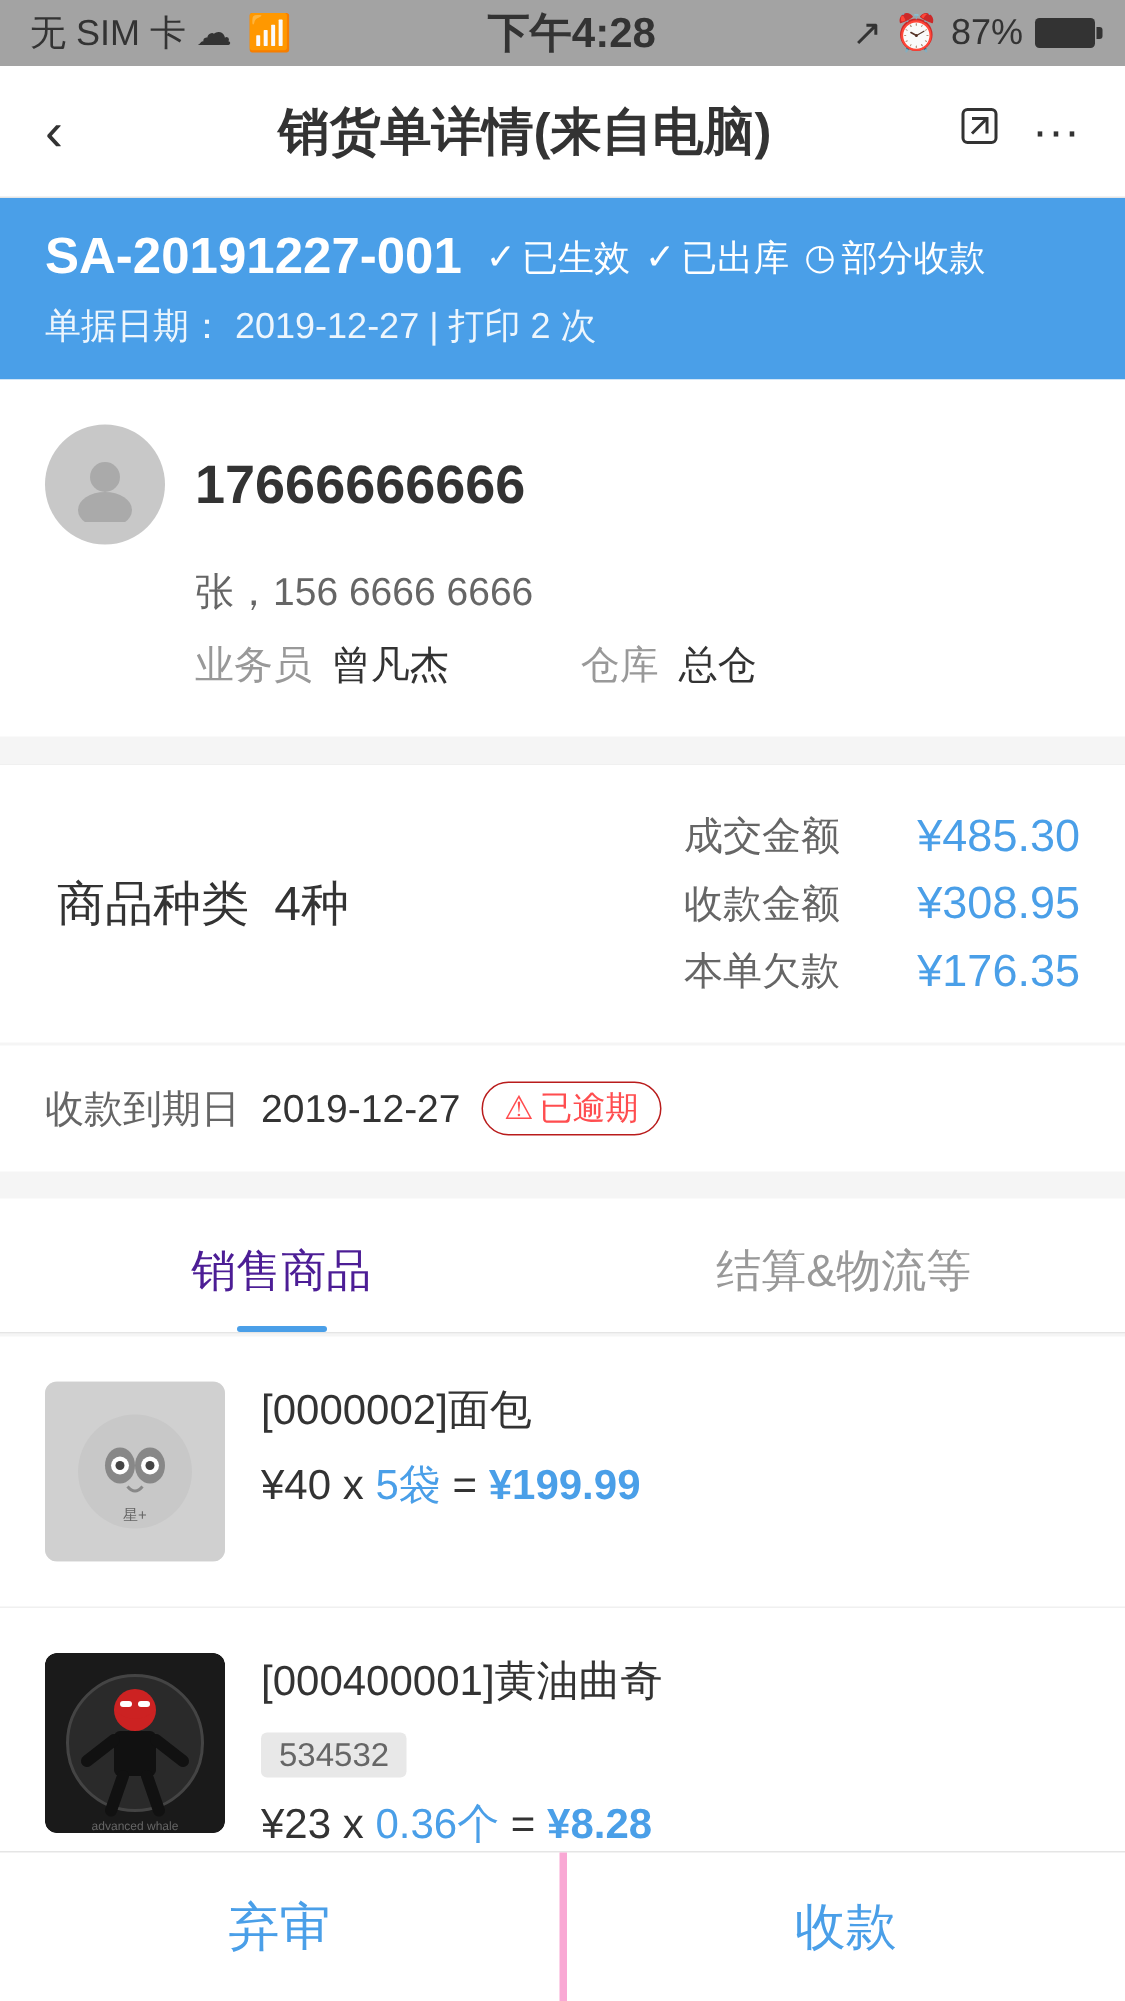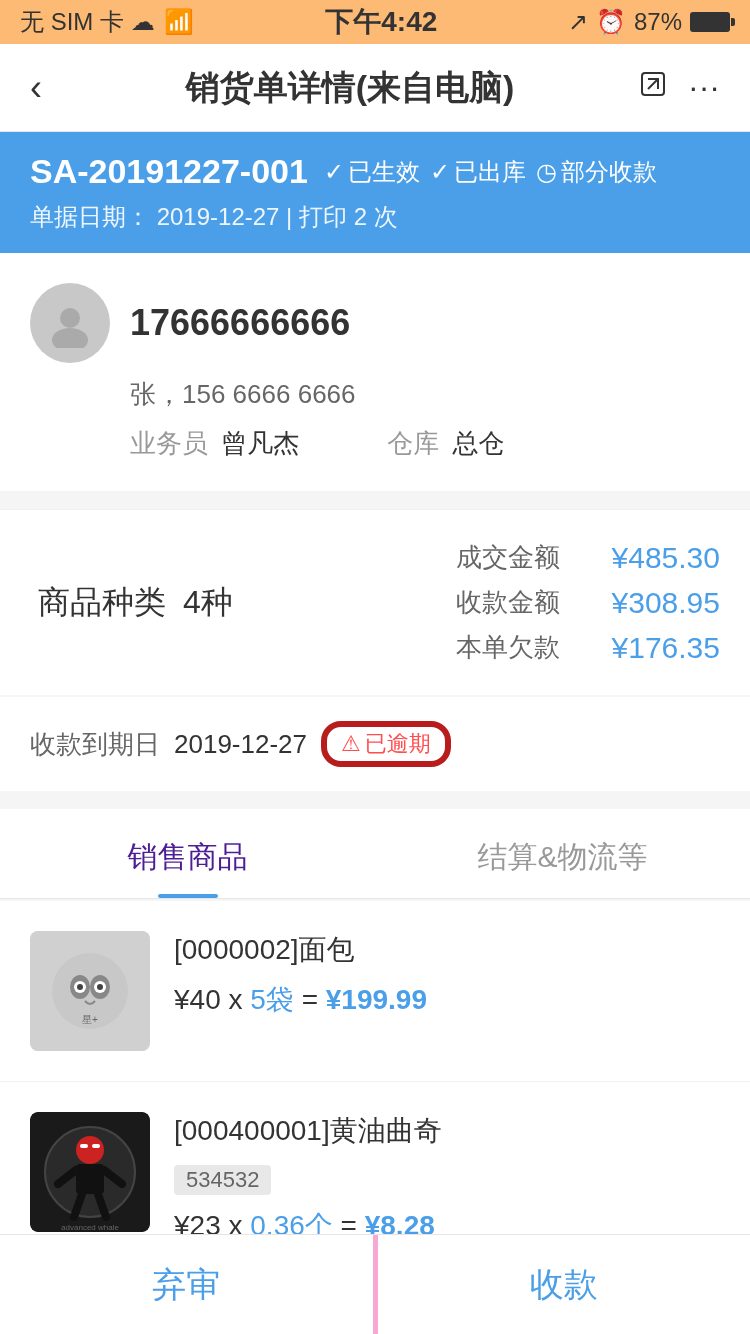--- a/index.html
+++ b/index.html
@@ -8,21 +8,21 @@
       font-family: -apple-system, 'PingFang SC', 'Helvetica Neue', sans-serif;
       background: #f5f5f5;
       width: 750px;
       min-height: 1334px;
       font-size: 28px;
       color: #333;
     }
 
     
     .status-bar {
-      background: #fdba74;
+      background: #a3a3a3;
       height: 44px;
       display: flex;
       align-items: center;
       justify-content: space-between;
       padding: 0 20px;
       font-size: 24px;
       font-weight: 500;
     }
     .status-left { display: flex; align-items: center; gap: 10px; }
     .status-center { font-size: 28px; font-weight: 600; }
@@ -196,21 +196,21 @@
       display: flex;
       align-items: center;
       gap: 14px;
       font-size: 26px;
       color: #666;
     }
     .due-label { color: #666; }
     .due-date { color: #333; }
     .overdue-badge {
       background: #fff;
-      border: 6px solid #b91c1c;
+      border: 1px solid #b91c1c;
       color: #ff4d4f;
       border-radius: 20px;
       padding: 2px 14px;
       font-size: 22px;
       display: flex;
       align-items: center;
       gap: 4px;
     }
     .overdue-badge::before { content: '⚠'; color: #ff4d4f; }
 
@@ -350,21 +350,21 @@
     }
   </style>
 </head>
 <body>
 
 <div class="status-bar">
   <div class="status-left">
     <span>无 SIM 卡 ☁</span>
     <span>📶</span>
   </div>
-  <div class="status-center">下午4:42</div>
+  <div class="status-center">下午4:28</div>
   <div class="status-right">
     <span>↗</span>
     <span>⏰</span>
     <span>87%</span>
     <div class="battery"></div>
   </div>
 </div>
 
 <div class="nav-bar">
   <span class="nav-back">‹</span>

